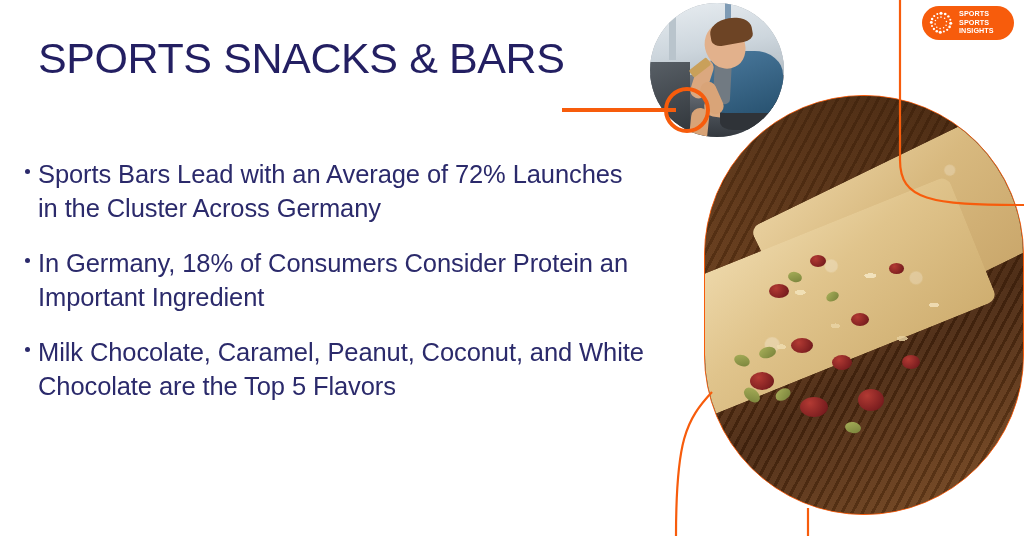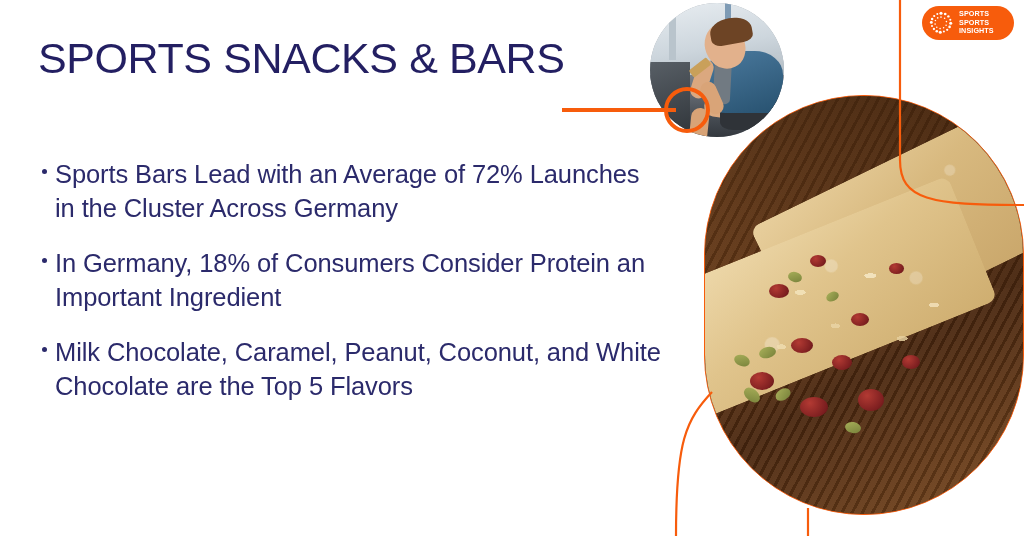--- a/index.html
+++ b/index.html
@@ -35,21 +35,21 @@
     font-weight: bold;
     letter-spacing: -0.4px;
     line-height: 1.06;
     color: #f75c0c;
     white-space: nowrap;
   }
 
   
   #bullets {
     position: absolute;
-    left: 33px; top: 158px;
+    left: 16px; top: 158px;
     width: 630px;
   }
   .bullet-row {
     display: flex;
     align-items: flex-start;
     margin-bottom: 21px;
   }
   .bullet-row:last-child { margin-bottom: 14px; }
   .bullet-dot {
     flex: 0 0 auto;

